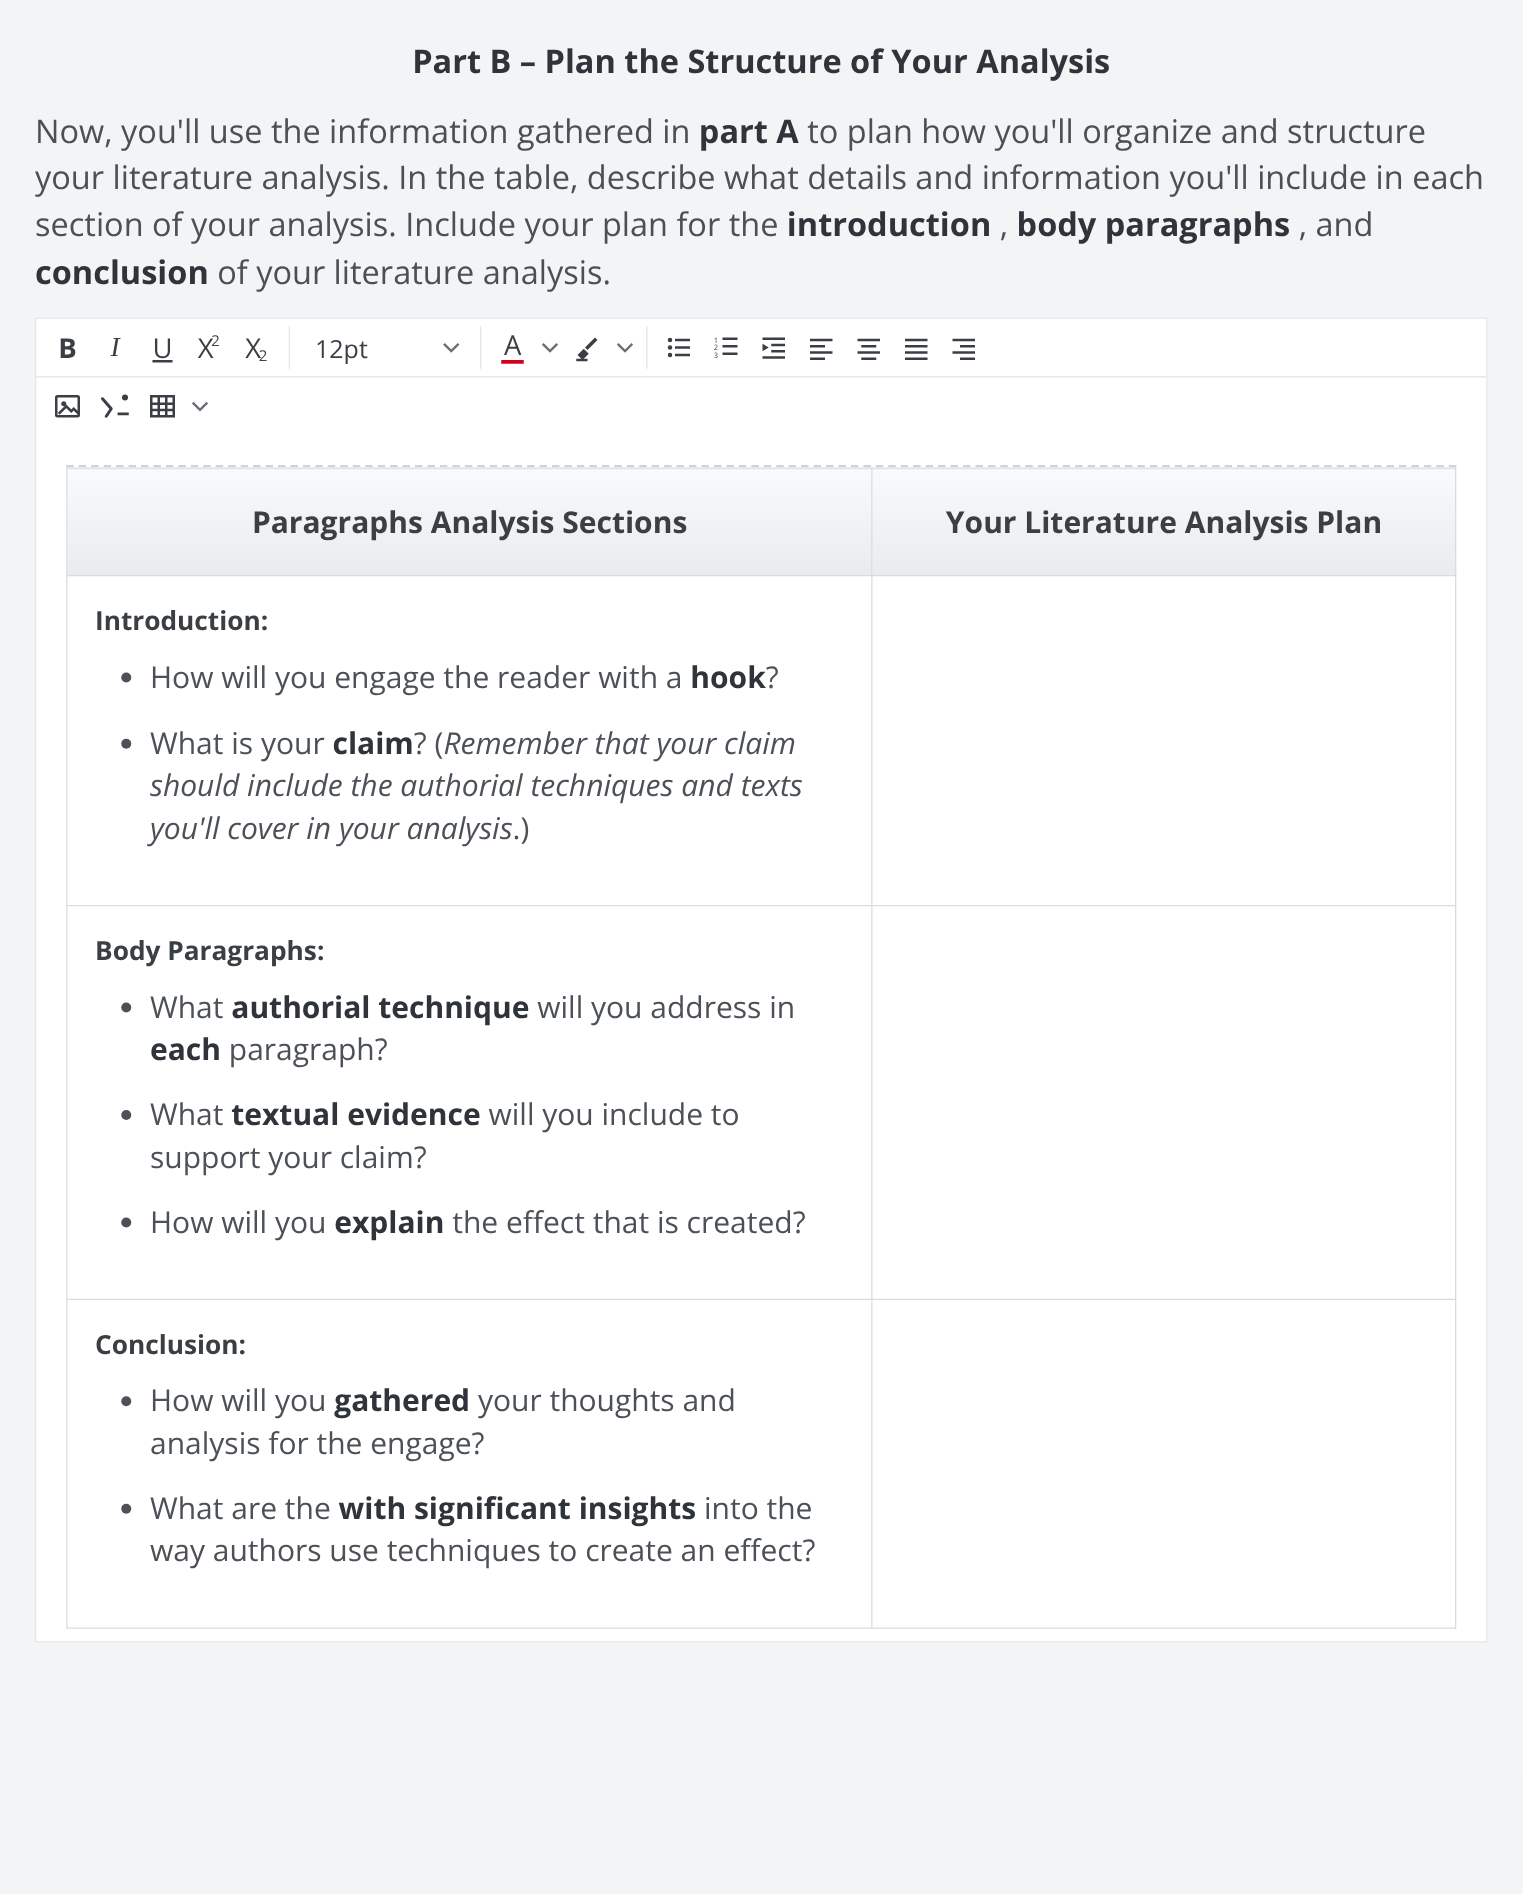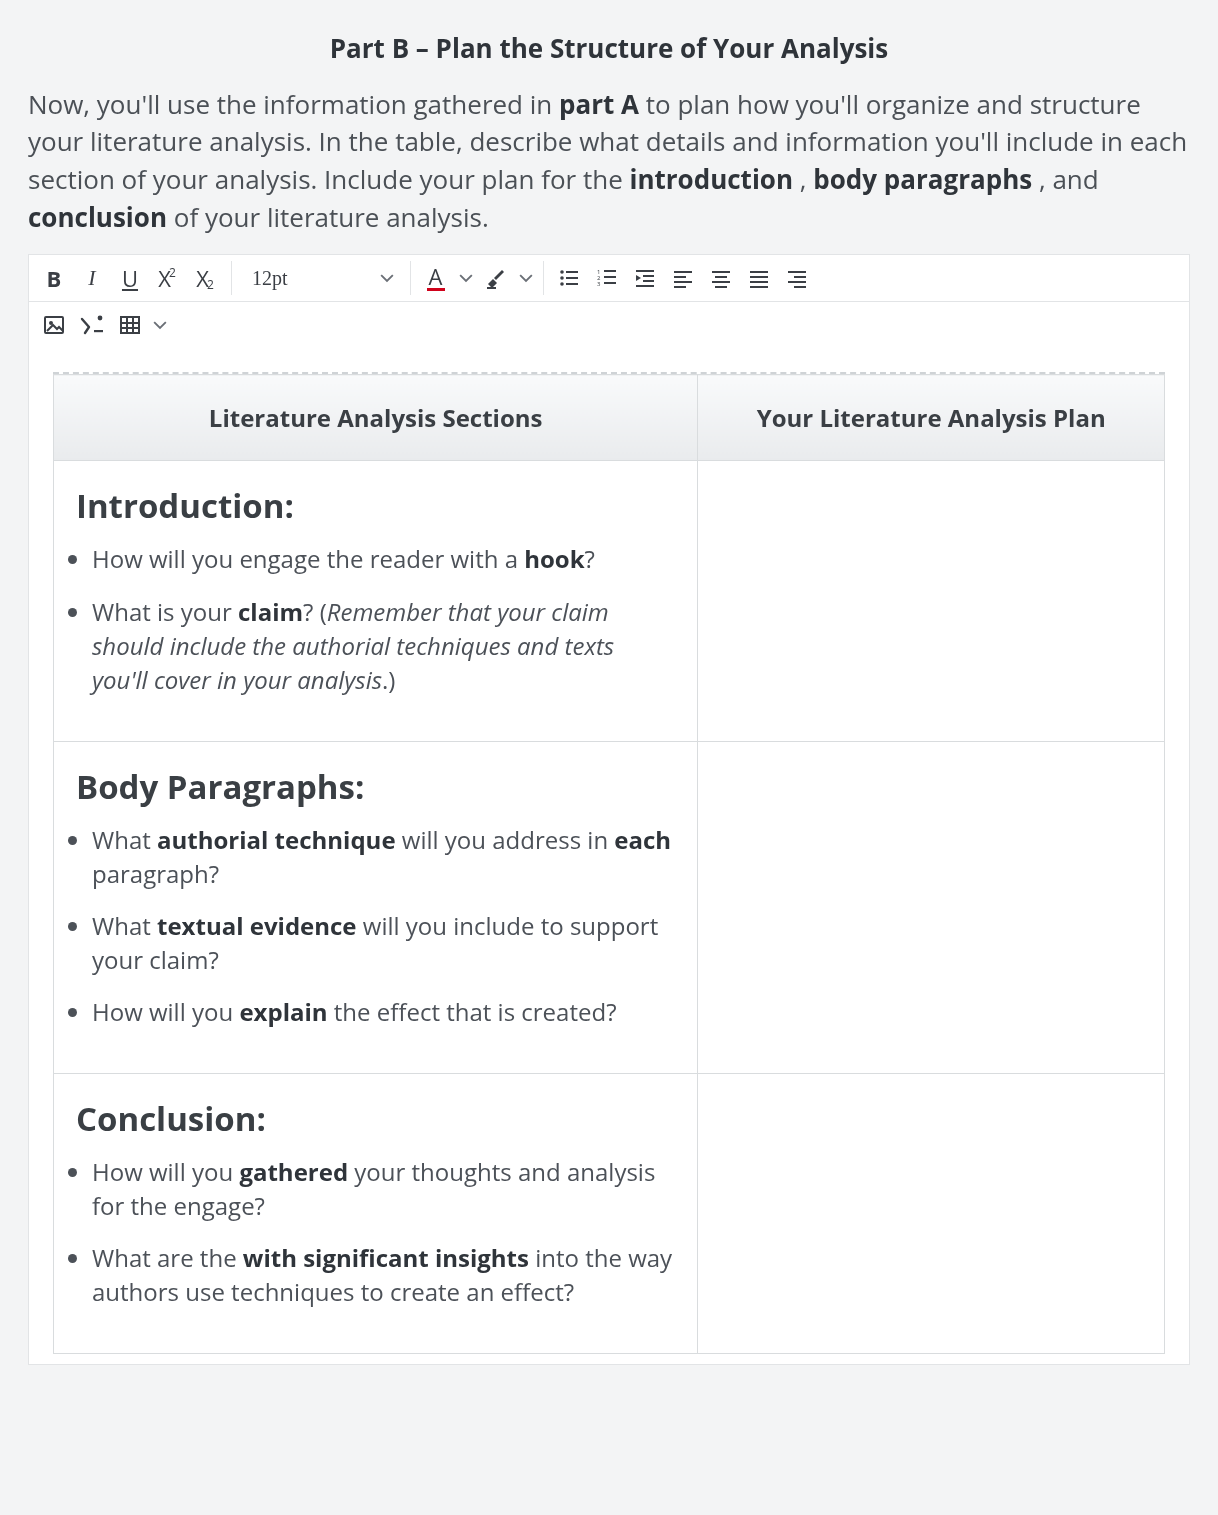--- a/index.html
+++ b/index.html
@@ -55,23 +55,23 @@
     display:inline-flex;align-items:center;justify-content:center;
     min-width:38px;height:38px;
     font-size:22px;color:#3b3f45;
     cursor:pointer;user-select:none;
     border-radius:4px;
   }
   .tbtn svg{display:block;}
   .tbtn .sub{font-size:12px;position:relative;top:6px;left:-2px;}
   .tbtn .sup{font-size:12px;position:relative;top:-6px;left:-2px;}
   .font-size-select{
-    display:flex;align-items:center;gap:92px;
+    display:flex;align-items:center;gap:60px;
     padding:0 10px 0 14px;height:38px;
-    font-size:20px;color:#3b3f45;cursor:pointer;font-family:Liberation Serif, serif;
+    font-size:20px;color:#3b3f45;cursor:pointer;
   }
   .chev{width:14px;height:14px;}
   .toolbar2{
     display:flex;align-items:center;
     padding:4px 6px;gap:0;
   }
 
   
   .editor-content{
     padding:24px 24px 10px 24px;
@@ -96,25 +96,25 @@
     font-weight:700;
     color:#3a3f44;
     text-align:center;
   }
   table.plan td{
     border:1px solid var(--border);
     vertical-align:top;
     padding:22px 24px 26px 22px;
   }
   .section-title{
-    font-size:33px;font-weight:700;color:#3a3f44;margin-bottom:14px;
+    font-size:21px;font-weight:700;color:#3a3f44;margin-bottom:14px;
   }
   ul.bullets{
     list-style:disc;
-    margin:0 0 0 16px;
+    margin:0 0 0 44px;
     padding:0;
   }
   ul.bullets li{
     font-size:24px;
     line-height:1.42;
     color:#4c5158;
     margin:10px 0 18px 0;
   }
   ul.bullets li b{color:#2f343a;font-weight:700;}
   ul.bullets li i{font-style:italic;}
@@ -277,21 +277,21 @@
 
   <div class="editor-content">
     <div class="dashed-wrap">
       <table class="plan">
         <colgroup>
             <col class="left">
             <col class="right">
           </colgroup>
         <thead>
           <tr>
-            <th>Literature Analysis Sections</th>
+            <th>Paragraphs Analysis Sections</th>
             <th>Your Literature Analysis Plan</th>
           </tr>
         </thead>
         <tbody>
 
           <tr>
             <td>
               <div class="section-title">Introduction:</div>
               <ul class="bullets">
                 <li>

